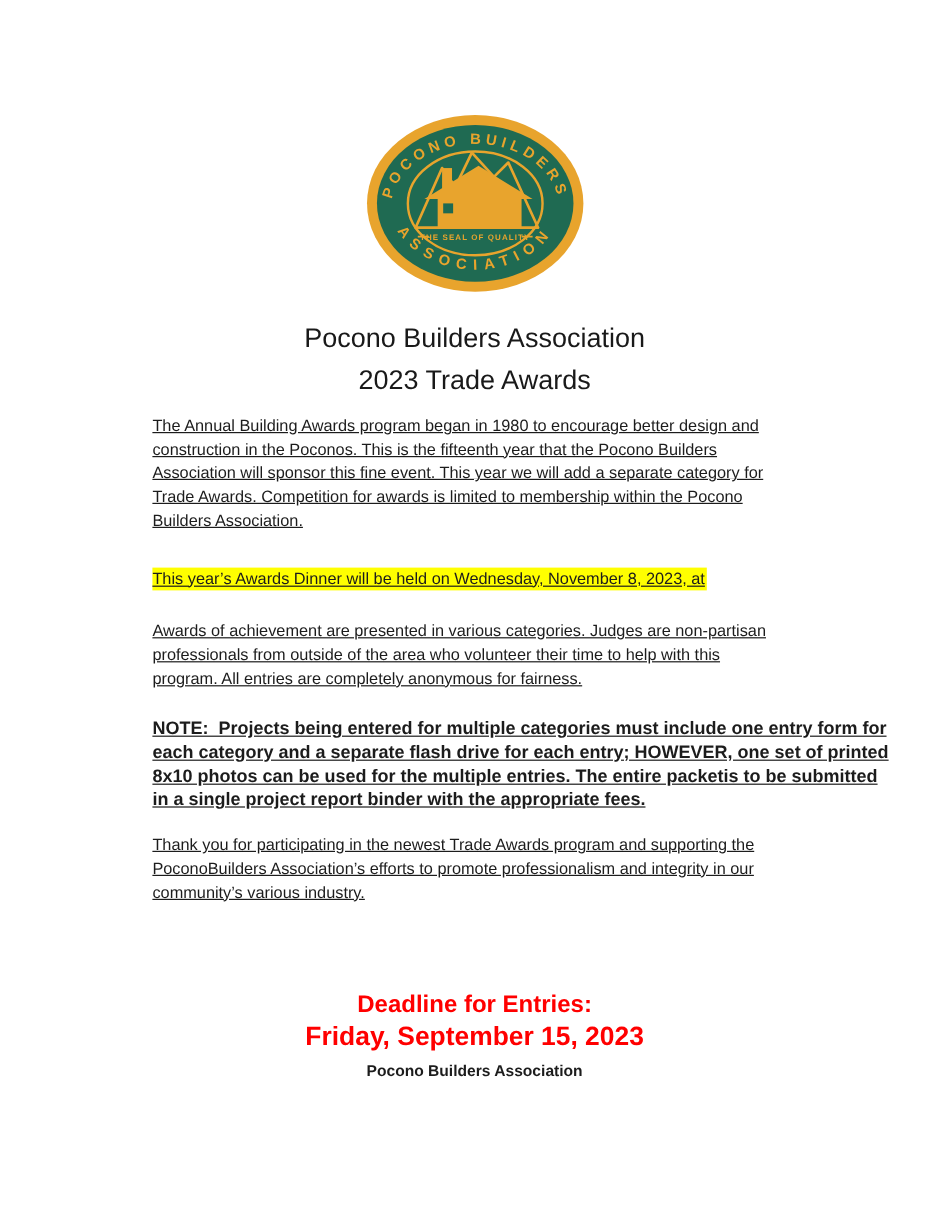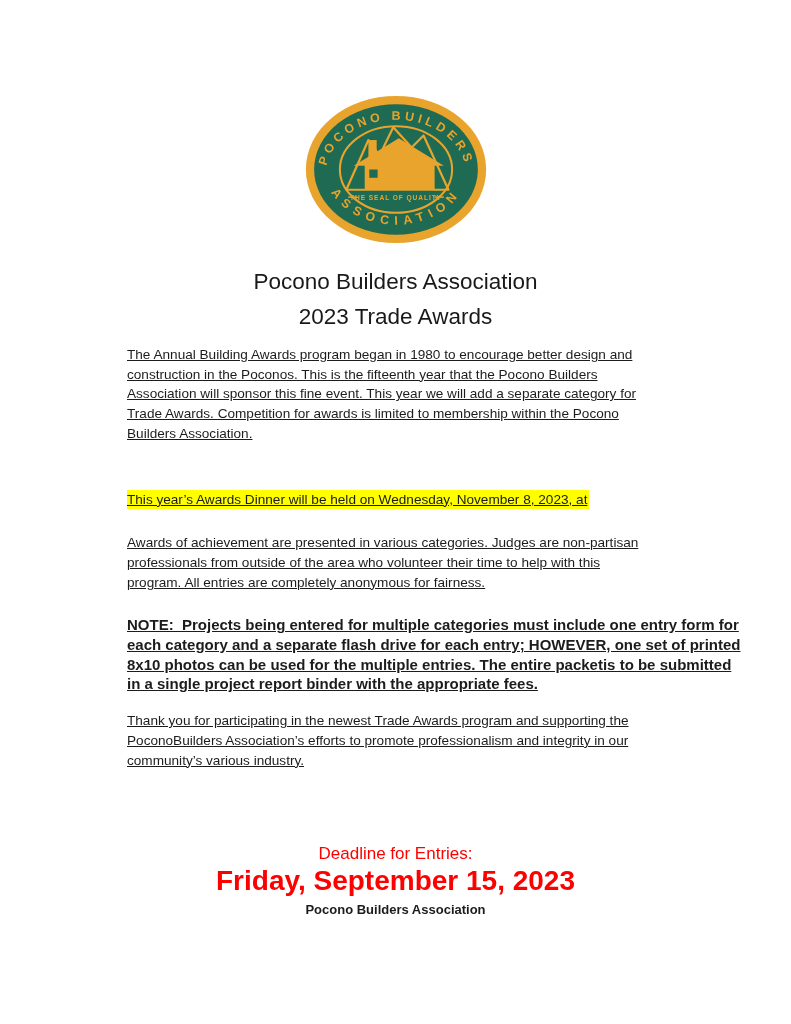--- a/index.html
+++ b/index.html
@@ -15,31 +15,31 @@
   .logo-wrap svg{display:block;margin:0 auto;}
 
   .title-block{margin-top:19px;text-align:center;}
   .title-line{font-size:22.5px;line-height:35px;font-weight:400;color:#191919;}
 
   .content{padding:0 127px;}
   .para{margin:0;text-decoration:underline;}
   .line{white-space:pre;font-size:13.6px;line-height:19.7px;}
 
   .para-intro{margin-top:11px;}
-  .para-dinner{margin-top:46px;}
+  .para-dinner{margin-top:29px;}
   .para-judges{margin-top:24px;}
   .para-note{margin-top:23px;}
   .para-note .line{font-weight:700;font-size:15px;}
   .para-thanks{margin-top:17px;}
 
   .hl{background:var(--hl,#ffff00);padding:2px 2px 2px 0;}
 
   .footer{margin-top:71px;text-align:center;}
-  .deadline-heading{font-size:17px;line-height:26px;font-weight:400;color:var(--accent,#ff0000);}
-  .deadline-date{font-size:28px;line-height:28px;font-weight:700;color:var(--accent,#ff0000);}
+  .deadline-heading{font-size:20px;line-height:26px;font-weight:700;color:var(--accent,#ff0000);}
+  .deadline-date{font-size:22px;line-height:28px;font-weight:700;color:var(--accent,#ff0000);}
   .footer-org{margin-top:6px;font-size:13px;line-height:18px;font-weight:700;color:#1c1c1c;}
 
   .logo-gold{fill:var(--gold,#e8a42d);}
   .logo-green{fill:var(--green,#1f6a52);}
   .logo-stroke{fill:none;stroke:var(--gold,#e8a42d);}
   .logo-arc-text{font-family:"Liberation Sans",sans-serif;font-weight:700;fill:var(--gold,#e8a42d);}
   .seal-text{font-family:"Liberation Sans",sans-serif;font-weight:700;fill:var(--gold,#e8a42d);}
 </style>
 </head>
 <body>

